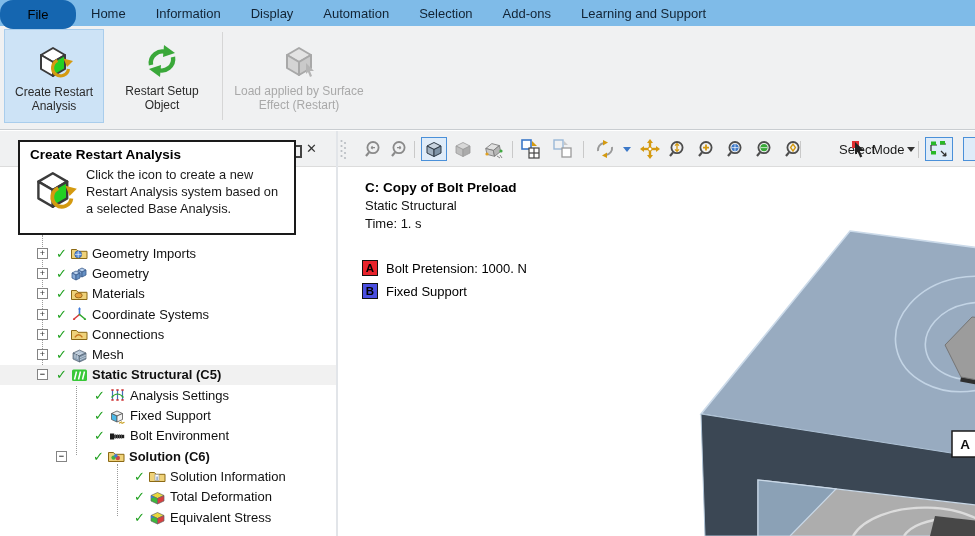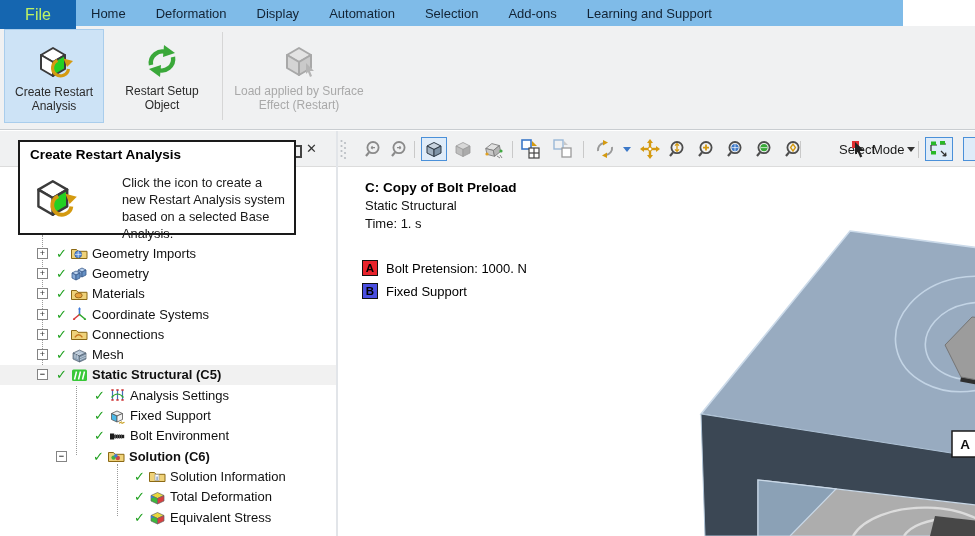--- a/index.html
+++ b/index.html
@@ -1,22 +1,22 @@
 <!DOCTYPE html>
 <html><head>
 <meta charset="utf-8">
 <style>
   html,body{margin:0;padding:0;}
   body{width:975px;height:536px;position:relative;overflow:hidden;background:#fff;
        font-family:"Liberation Sans","DejaVu Sans",sans-serif;-webkit-font-smoothing:antialiased;}
 
   
-  .tabbar{position:absolute;left:0;top:0;width:903px;height:26px;background:#7FBBE8;}
-  .file-tab{position:absolute;left:0;top:0;width:76px;height:29px;background:#1566B0;color:#bef264;
-            font-size:16px;display:flex;align-items:center;justify-content:center;z-index:4;}
+  .tabbar{position:absolute;left:0;top:0;width:975px;height:26px;background:#7FBBE8;}
+  .file-tab{position:absolute;left:0;top:0;width:76px;height:29px;background:#1566B0;color:#000000;
+            font-size:13px;display:flex;align-items:center;justify-content:center;z-index:4;border-radius:13px;}
   .tabs{position:absolute;left:76px;top:0;right:0;height:26px;display:flex;}
   .tab{padding:0 15px;display:flex;align-items:center;font-size:13px;color:#122334;white-space:nowrap;}
   .tab.active{background:#EDF4FB;flex:1;justify-content:center;}
 
   
   .ribbon{position:absolute;left:0;top:26px;width:975px;height:104px;background:#F0F1F2;
           border-bottom:1px solid #C9CDD1;box-sizing:border-box;}
   .rbtn{position:absolute;top:3px;height:94px;display:flex;flex-direction:column;align-items:center;
         font-size:12px;line-height:14px;color:#2b2b2b;text-align:center;box-sizing:border-box;padding-top:9px;}
   .rbtn .ric{height:46px;display:flex;align-items:center;justify-content:center;}
@@ -35,21 +35,21 @@
   
   .ticon{position:absolute;top:137px;height:24px;display:flex;align-items:center;justify-content:center;}
   .ticon.activebox{border:1px solid #4A90D9;background:#DFECf9;box-sizing:border-box;}
   .tsep{position:absolute;top:141px;width:1px;height:17px;background:#C9C9C9;}
   .tlabel{position:absolute;top:137px;height:24px;display:flex;align-items:center;font-size:13px;color:#1a1a1a;}
 
   
   .tooltip{position:absolute;left:18px;top:140px;width:278px;height:95px;background:#fff;
            border:2px solid #1a1a1a;z-index:10;box-sizing:border-box;padding:5px 8px 4px 10px;}
   .tooltip .tt-title{font-weight:bold;font-size:13.5px;color:#000;}
-  .tooltip .tt-row{display:flex;margin-top:12px;gap:36px;}
+  .tooltip .tt-row{display:flex;margin-top:4px;}
   .tooltip .tt-body{font-size:12.8px;line-height:17px;color:#1a1a1a;margin-left:8px;}
 
   
   .tree{position:absolute;left:0;top:167px;width:336px;height:369px;background:#fff;overflow:hidden;}
   .trows{padding-top:76px;}
   .trow{height:20.3px;display:flex;align-items:center;font-size:13px;color:#101010;position:relative;}
   .trow.bold{font-weight:bold;}
   .trow.sel{background:#F1F1F1;}
   .texp{width:11px;height:11px;border:1px solid #848484;background:#fff;font-size:9px;line-height:9px;
         display:flex;align-items:center;justify-content:center;color:#333;box-sizing:border-box;flex:none;}
@@ -66,21 +66,21 @@
   .badge{width:16px;height:16px;border:1.5px solid #111;box-sizing:border-box;display:flex;align-items:center;
          justify-content:center;font-size:11.5px;font-weight:bold;color:#000;margin-right:8px;}
   .modelsvg{position:absolute;left:0;top:0;}
 </style>
 </head>
 <body>
 
 <div class="tabbar">
   <div class="tabs" id="tabs">
       <div class="tab">Home</div>
-      <div class="tab">Deformation</div>
+      <div class="tab">Information</div>
       <div class="tab">Display</div>
       <div class="tab">Automation</div>
       <div class="tab">Selection</div>
       <div class="tab">Add-ons</div>
       <div class="tab">Learning and Support</div>
     </div>
 </div>
 <div class="file-tab">File</div>
 
 <div class="ribbon">

